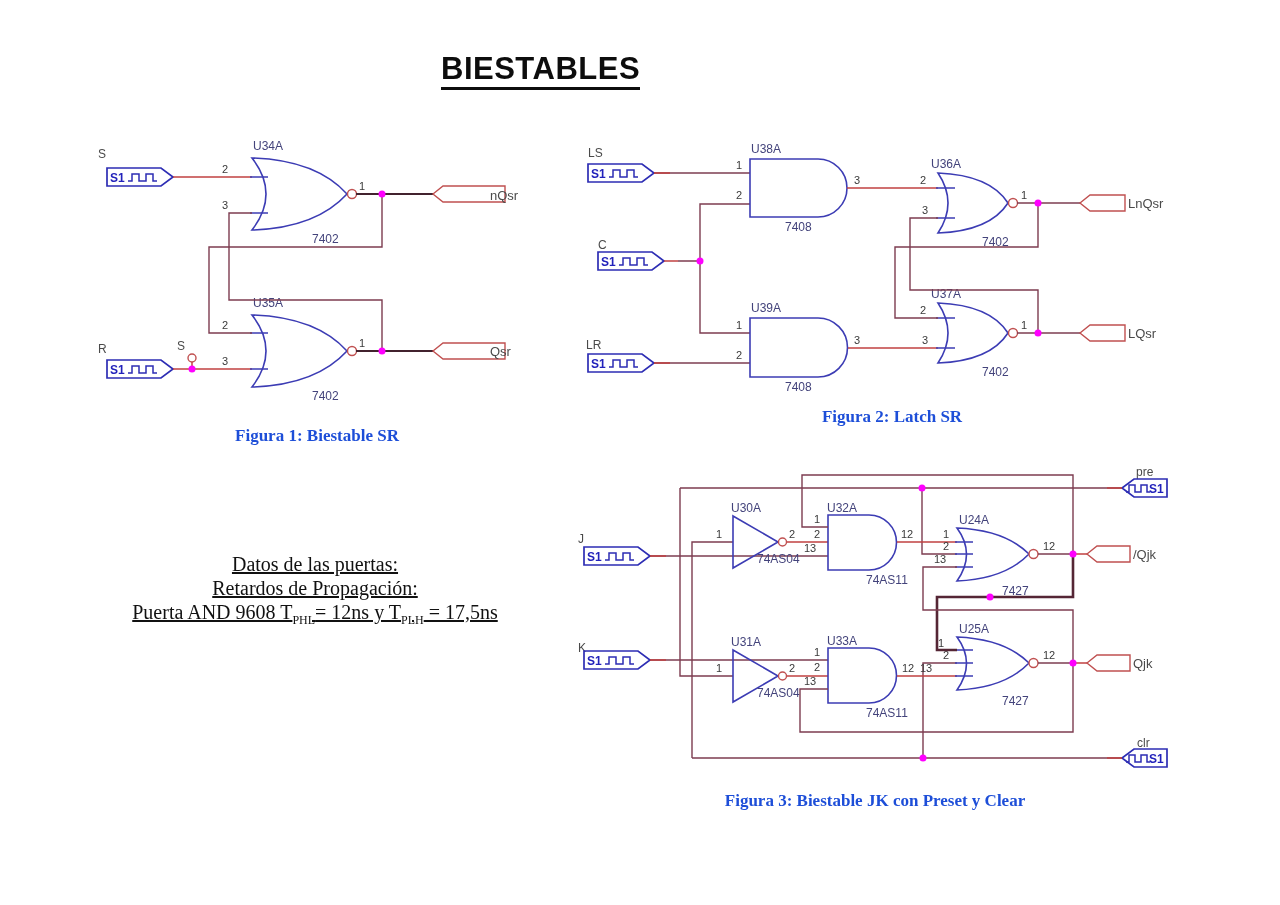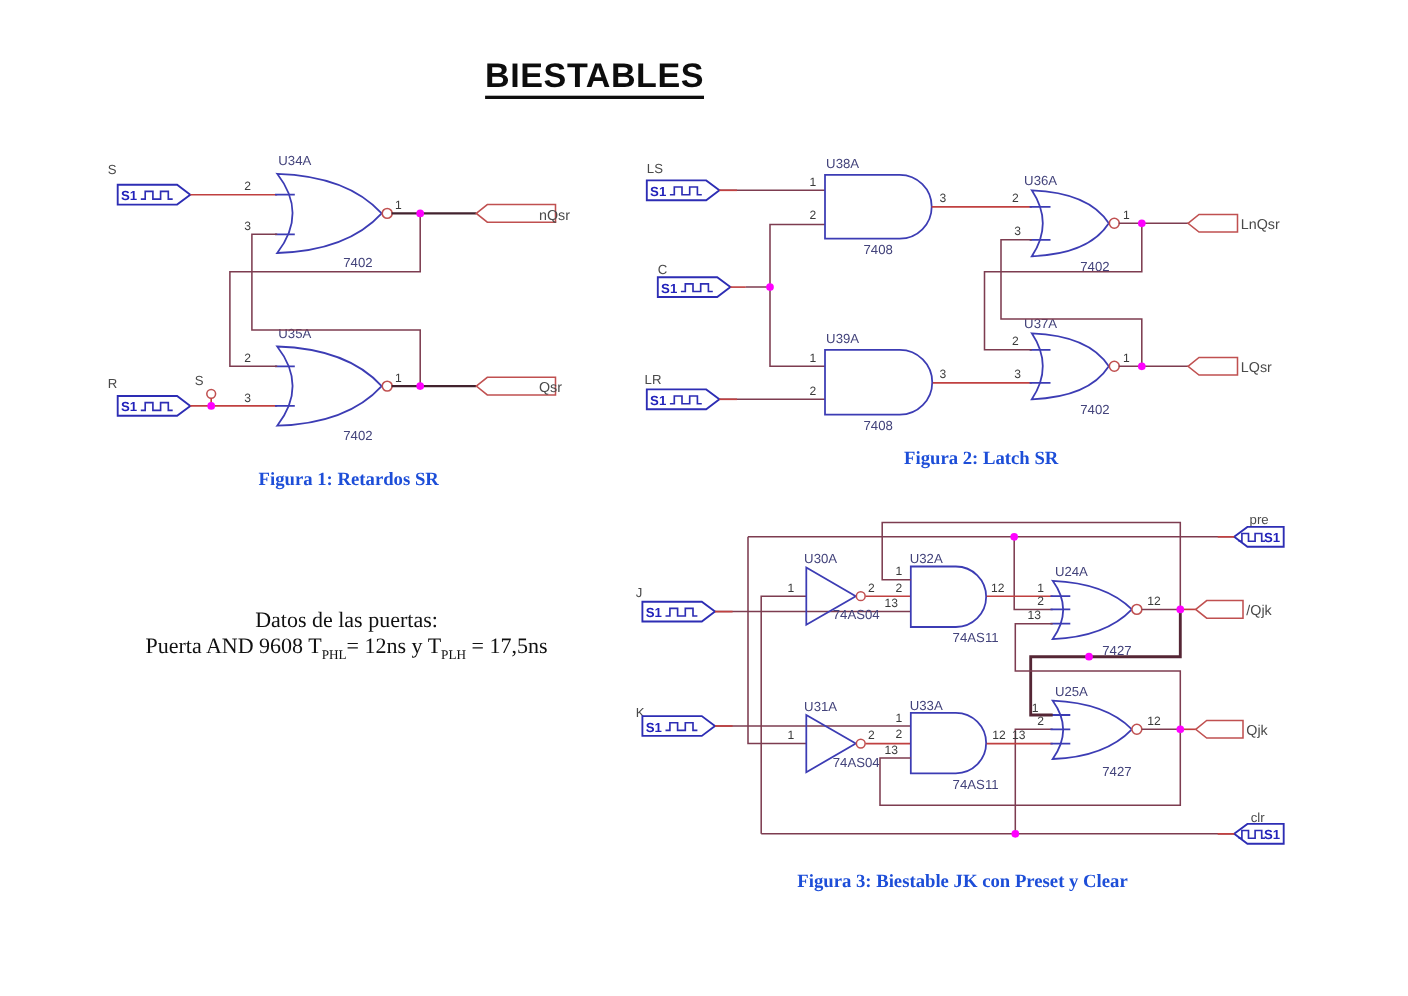--- a/index.html
+++ b/index.html
@@ -10,21 +10,21 @@
   #title{left:441px;top:52px;width:400px;text-align:left;}
   #title span{display:inline-block;font-family:"Liberation Sans",sans-serif;font-weight:bold;
         font-size:31px;letter-spacing:.5px;color:#0d0d0d;border-bottom:3px solid #0d0d0d;
         padding-bottom:1px;line-height:1.1;}
   .caption{font-family:"Liberation Serif",serif;font-weight:bold;font-size:17px;color:#1d4ed8;
         text-align:center;}
   #cap1{left:167px;top:426px;width:300px;}
   #cap2{left:742px;top:407px;width:300px;}
   #cap3{left:675px;top:791px;width:400px;}
   #notes{left:55px;top:552px;width:520px;text-align:center;
-        font-family:"Liberation Serif",serif;font-size:20px;color:#111;line-height:24px;}
+        font-family:"Liberation Serif",serif;font-size:20px;color:#111;line-height:24px;text-decoration:underline;}
   #notes sub{font-size:12px;}
   
   .gate{stroke:#3c3cb4;stroke-width:1.6;fill:none;}
   .stimshape{stroke:#2d2db4;stroke-width:1.7;fill:none;}
   .wave{stroke:#2d2db4;stroke-width:1.5;fill:none;}
   .conn{stroke:#c05050;stroke-width:1.4;fill:none;}
   .wm{stroke:#7d3c50;stroke-width:1.4;fill:none;}
   .wr{stroke:#c04040;stroke-width:1.5;fill:none;}
   .wd{stroke:#42222e;stroke-width:2;fill:none;}
   .wt{stroke:#552635;stroke-width:2.6;fill:none;}
@@ -264,22 +264,23 @@
     <circle class="dot" cx="990" cy="597" r="3.5"></circle>
     <circle class="dot" cx="1073" cy="663" r="3.5"></circle>
     <circle class="dot" cx="923" cy="758" r="3.5"></circle>
   </g>
 </svg>
 
 <div id="title" class="abs">
   <span>BIESTABLES</span>
 </div>
 
-<div id="cap1" class="abs caption">Figura 1: Retardos SR</div>
+<div id="cap1" class="abs caption">Figura 1: Biestable SR</div>
 <div id="cap2" class="abs caption">Figura 2: Latch SR</div>
 <div id="cap3" class="abs caption">Figura 3: Biestable JK con Preset y Clear</div>
 
 <div id="notes" class="abs">
   <div>Datos de las puertas:</div>
+  <div>Retardos de Propagación:</div>
   <div><span>Puerta AND 9608 T</span><sub>PHL</sub><span>= 12ns y T</span><sub>PLH</sub><span> = 17,5ns</span></div>
 </div>
 
 </div>
 
 </body></html>

